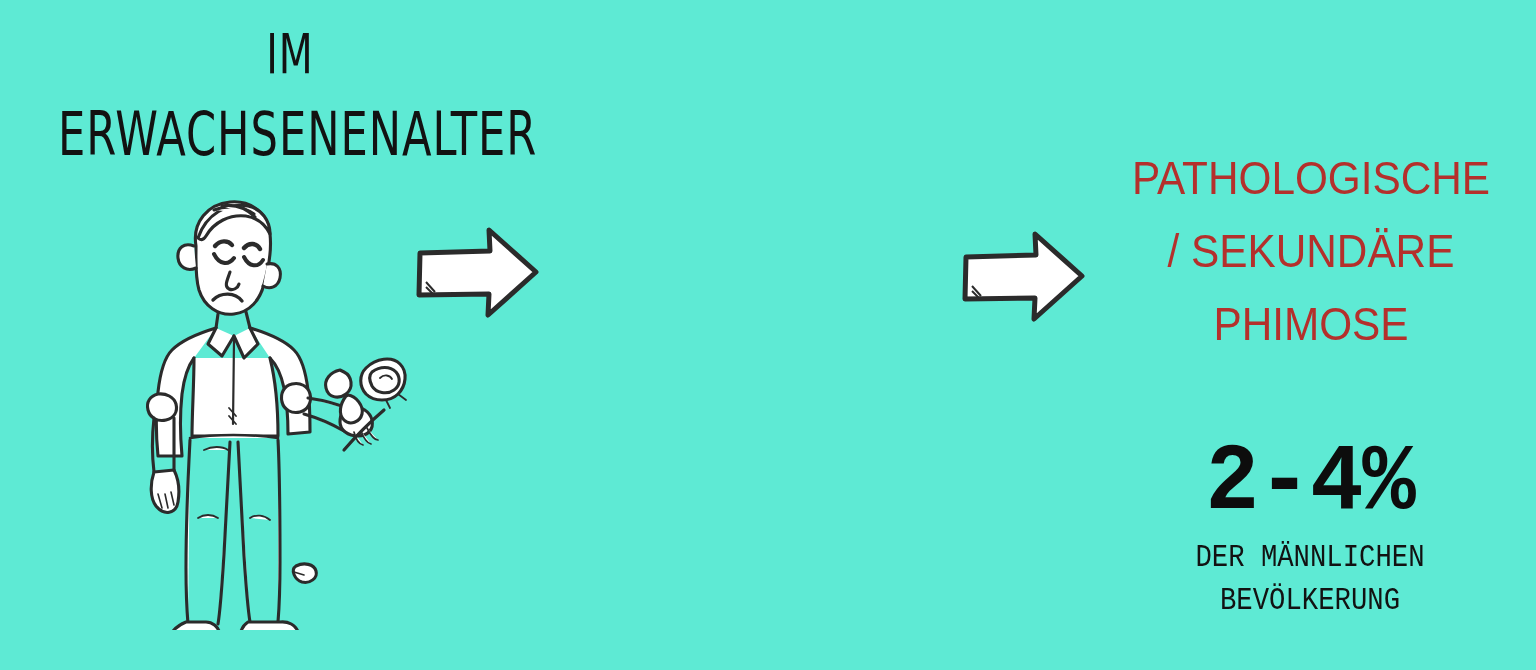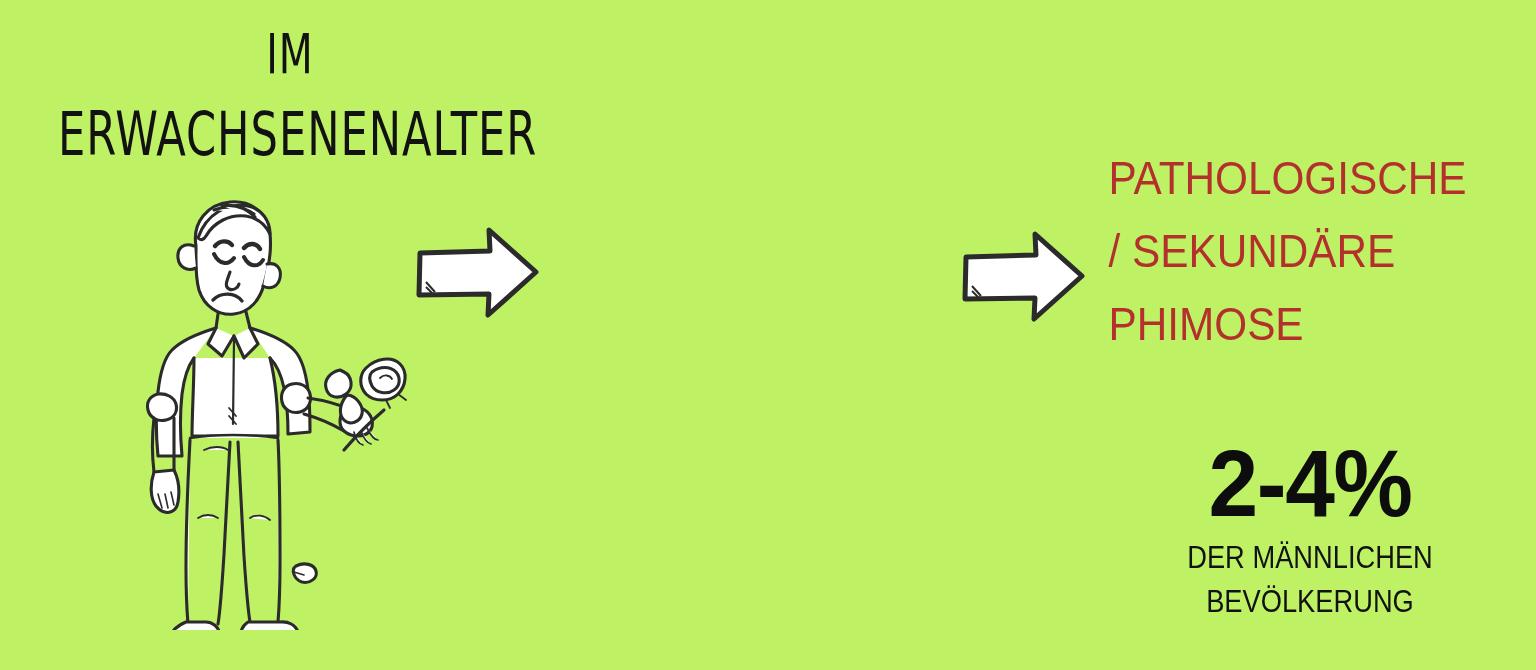--- a/index.html
+++ b/index.html
@@ -8,21 +8,21 @@
     padding: 0;
     background: #ffffff;
   }
   body {
     font-family: "Liberation Sans", sans-serif;
   }
   #stage {
     position: relative;
     width: 1536px;
     height: 670px;
-    background: #bef264;
+    background: #5eead4;
     overflow: hidden;
   }
 
   
   .hand {
     position: absolute;
     font-family: "DejaVu Sans", sans-serif;
     color: #121212;
     letter-spacing: 0.02em;
     white-space: nowrap;
@@ -71,39 +71,41 @@
     transform-origin: center top;
     white-space: nowrap;
   }
 
   
   #red-text {
     position: absolute;
     left: 1086px;
     top: 150px;
     width: 450px;
+    text-align: center;
   }
   #red-text .line {
     display: block;
     font-size: 47px;
     font-weight: 400;
     color: #b4302c;
     margin-bottom: 18px;
     transform: scaleX(0.90);
     transform-origin: center top;
     white-space: nowrap;
   }
 
   
   #stat-block {
     position: absolute;
     left: 1100px;
     top: 436px;
     width: 420px;
     text-align: center;
+    font-family: Liberation Mono, monospace;
   }
   #stat-value {
     display: block;
     font-size: 94px;
     font-weight: 700;
     color: #0d0d0d;
     letter-spacing: -0.015em;
     transform: scaleX(0.95);
     transform-origin: center top;
     line-height: 1.02;

